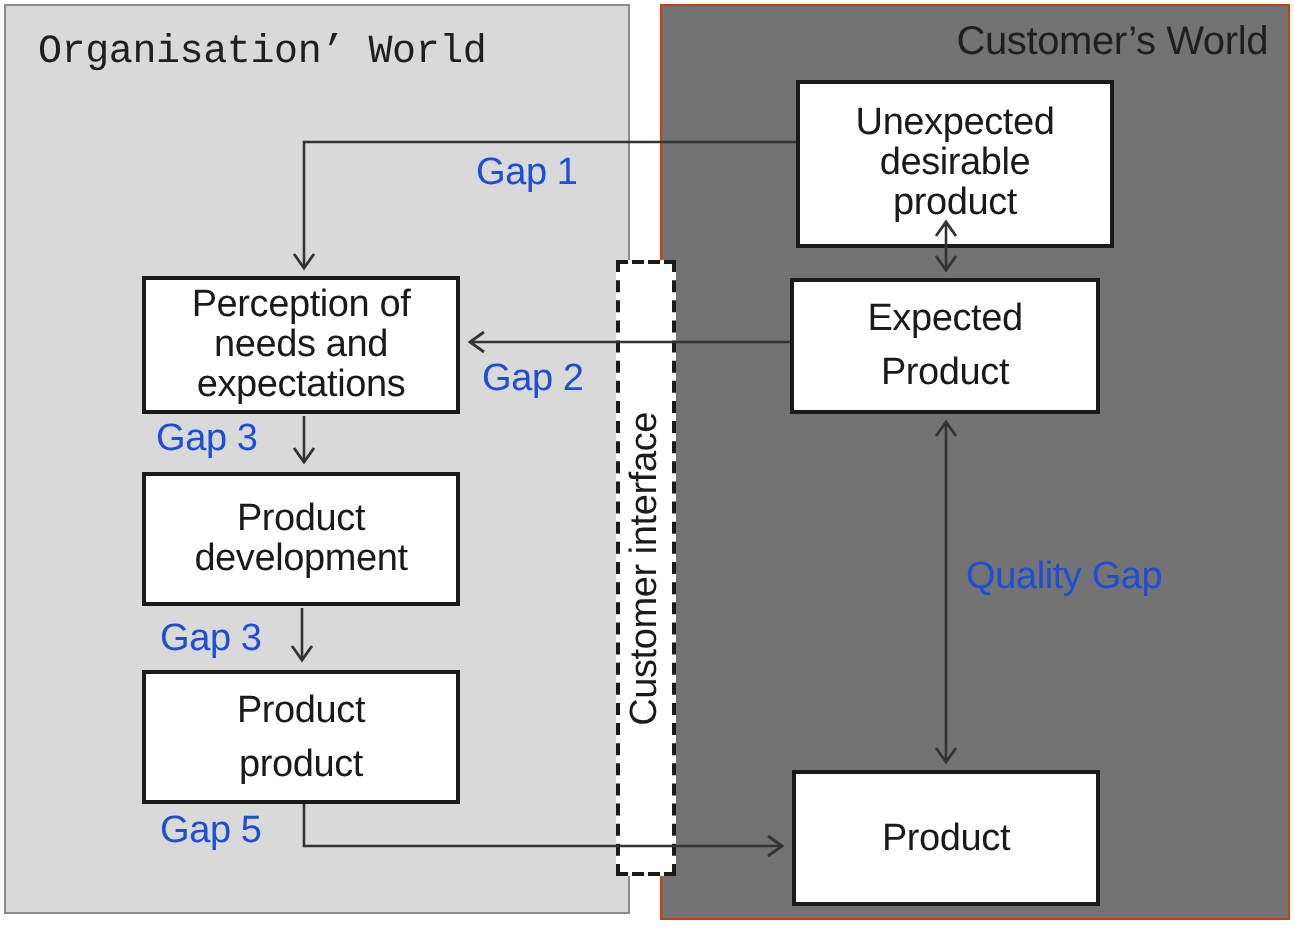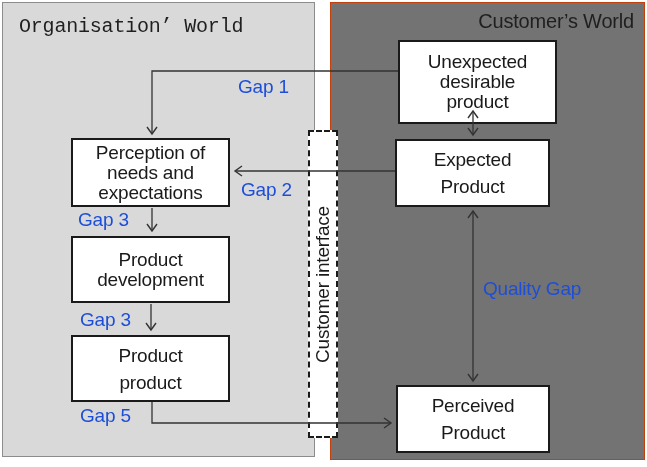--- a/index.html
+++ b/index.html
@@ -90,21 +90,20 @@
     <div class="ln">Product</div>
     <div class="ln">development</div>
   </div>
 
   <div class="wbox lh27" id="box-delivery">
     <div class="ln">Product</div>
     <div class="ln">product</div>
   </div>
 
   <div class="wbox lh27" id="box-perceived">
-    <div class="ln">Perceived</div>
     <div class="ln">Product</div>
   </div>
 
   <svg id="arrows" viewBox="0 0 647 467" xmlns="http://www.w3.org/2000/svg">
     <defs>
       <marker id="ah" viewBox="-9 -7 12 14" markerWidth="12" markerHeight="14" refX="0" refY="0" orient="auto-start-reverse" markerUnits="userSpaceOnUse">
         <path d="M-7,-5 L0,0 L-7,5" fill="none" stroke="#333333" stroke-width="1.4"></path>
       </marker>
     </defs>
     <polyline points="398,71 152,71 152,134" fill="none" stroke="#333333" stroke-width="1.3" marker-end="url(#ah)"></polyline>

